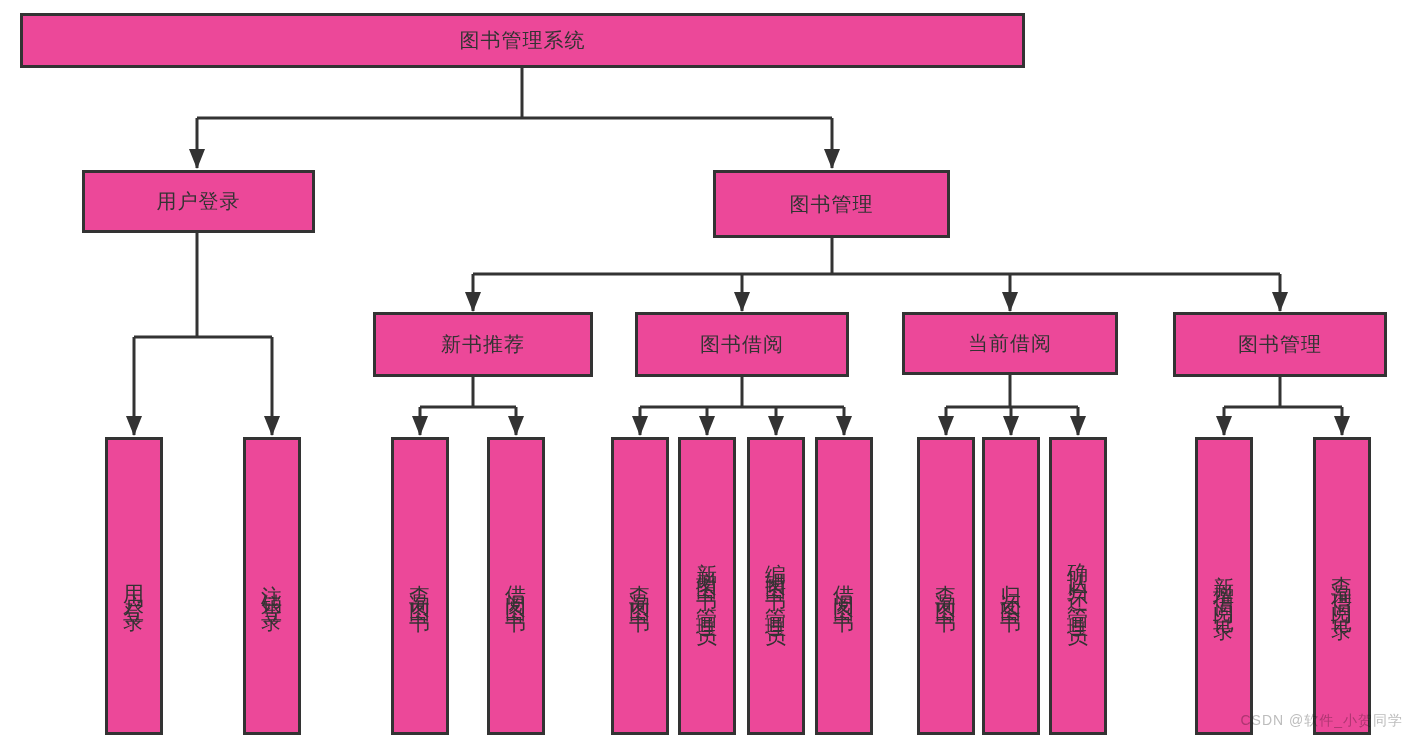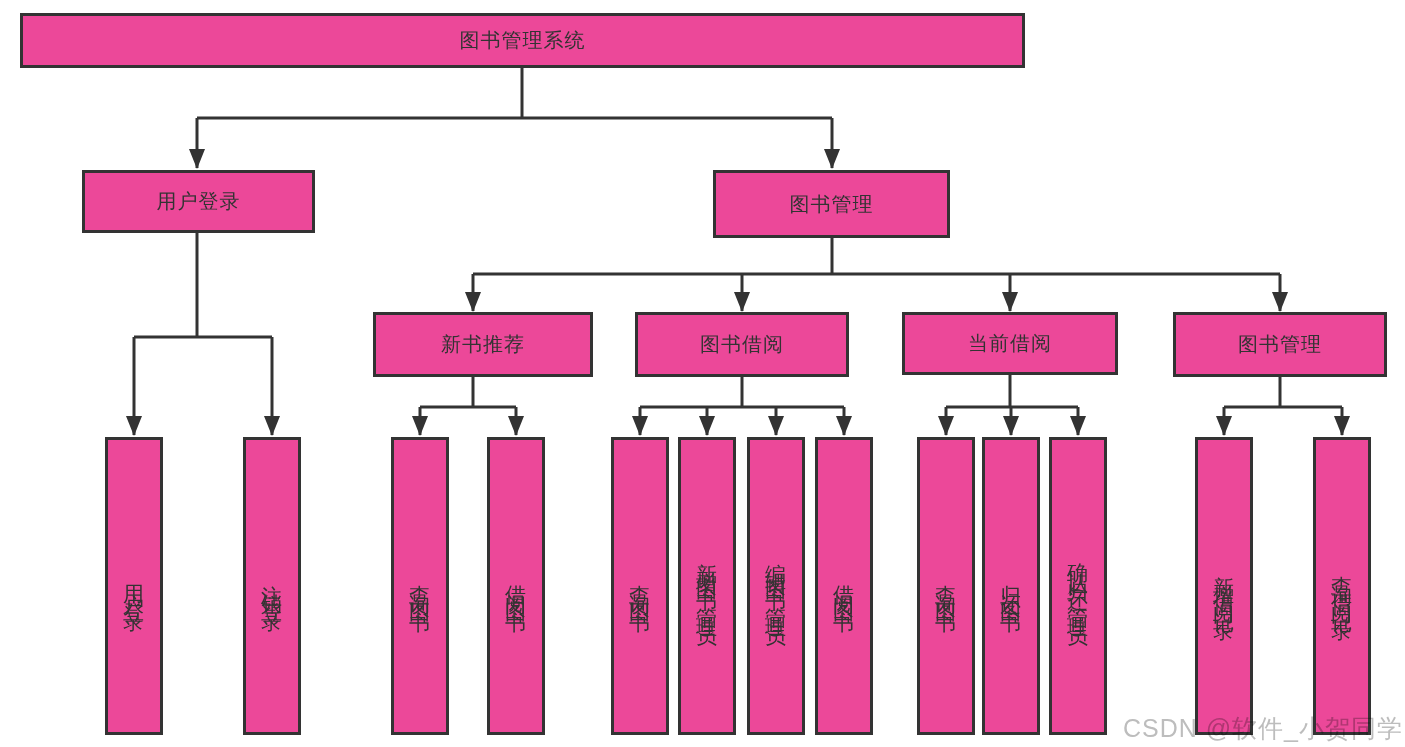--- a/index.html
+++ b/index.html
@@ -36,21 +36,21 @@
     writing-mode: vertical-rl;
     text-orientation: mixed;
     font-size: 21px;
     line-height: 1.1;
     letter-spacing: 9px;
   }
   .watermark {
     position: absolute;
     top: 712px;
     right: 2px;
-    font-size: 25px;
+    font-size: 14px;
     letter-spacing: 1px;
     color: var(--watermark, #bdbdbd);
     mix-blend-mode: multiply;
     z-index: 5;
     white-space: nowrap;
   }
 </style>
 </head>
 <body>
 

